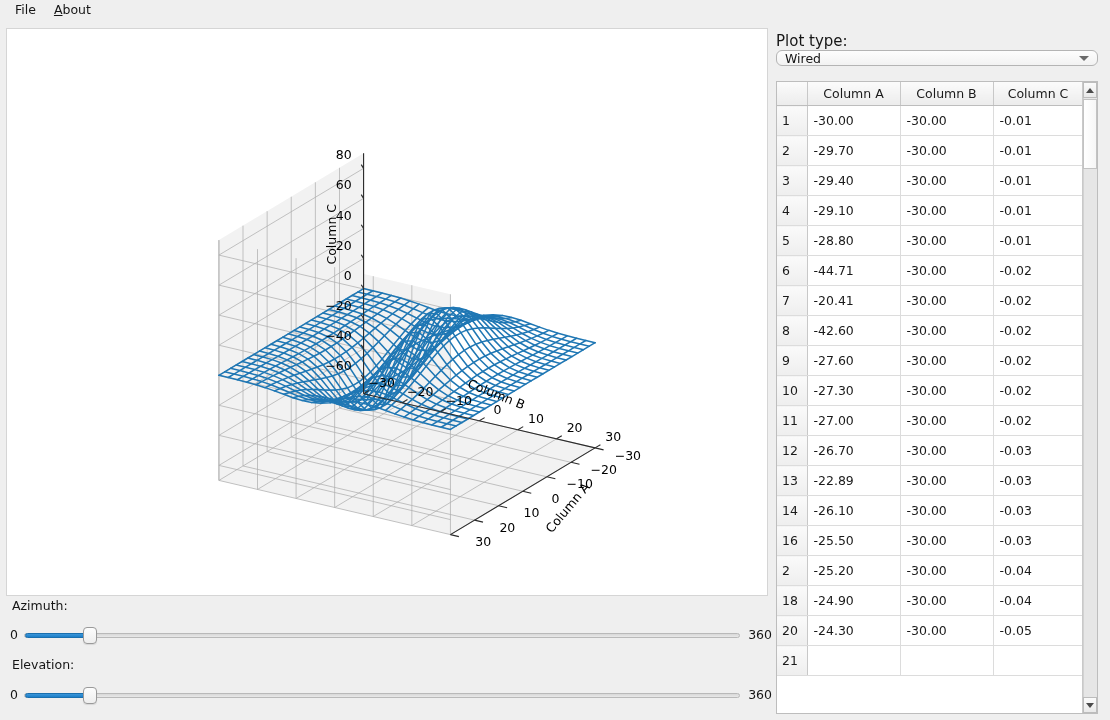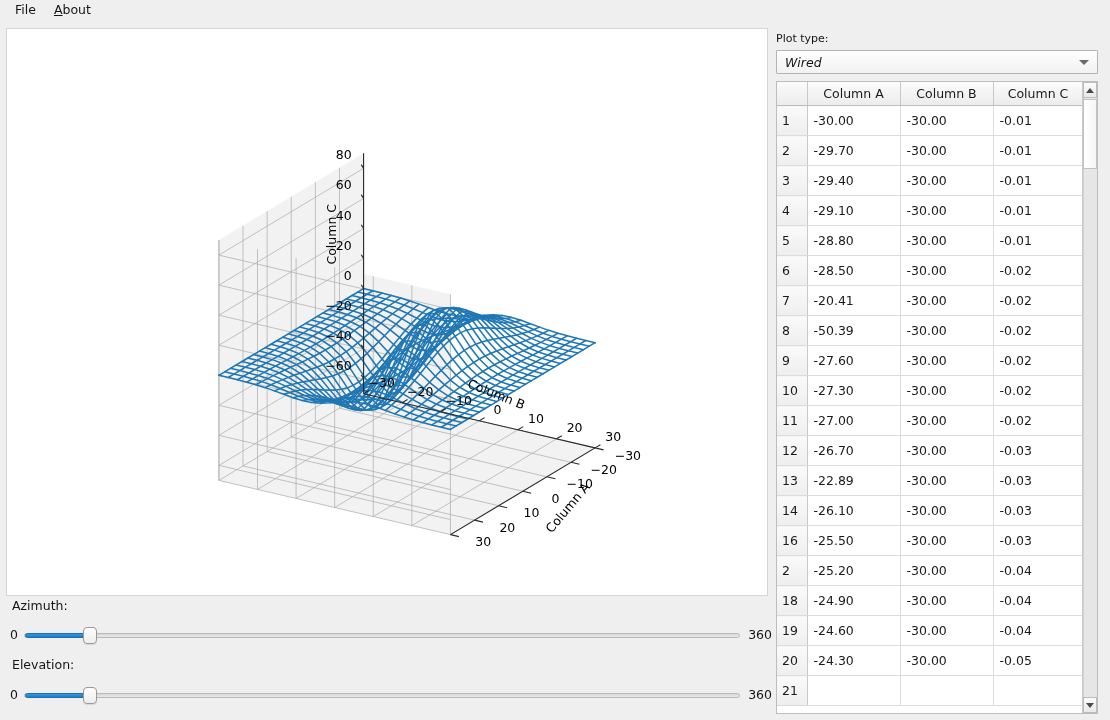--- a/index.html
+++ b/index.html
@@ -79,32 +79,31 @@
     cursor: pointer;
   }
 
   
   .right-panel {
     position: absolute; left: 776px; top: 28px;
     width: 328px; height: 686px;
   }
   .plot-type-label {
     position: absolute; left: 0; top: 4px;
-    font-size: 11px; color: #151515;
+    font-size: 15px; color: #151515;
   }
   .combo {
     position: absolute; left: 0; top: 22px;
-    width: 322px; height: 24px;
+    width: 322px; height: 16px;
     background: linear-gradient(#fdfdfd, #f2f2f2);
     border: 1px solid #b4b4b4;
-    border-radius: 1px;
+    border-radius: 6px;
     box-sizing: border-box;
     display: flex; align-items: center;
     cursor: pointer;
-    font-style: italic;
   }
   .combo-value {
     flex: 1; padding-left: 8px;
     font-size: 12.5px; color: #151515;
     white-space: nowrap; overflow: hidden;
   }
   .combo-arrow {
     width: 26px; display: flex; align-items: center; justify-content: center;
   }
   .combo-arrow i {
@@ -463,33 +462,33 @@
                 <td>-0.01</td>
               </tr>
               <tr>
                 <td class="rowhdr">5</td>
                 <td>-28.80</td>
                 <td>-30.00</td>
                 <td>-0.01</td>
               </tr>
               <tr>
                 <td class="rowhdr">6</td>
-                <td>-28.50</td>
+                <td>-44.71</td>
                 <td>-30.00</td>
                 <td>-0.02</td>
               </tr>
               <tr>
                 <td class="rowhdr">7</td>
                 <td>-20.41</td>
                 <td>-30.00</td>
                 <td>-0.02</td>
               </tr>
               <tr>
                 <td class="rowhdr">8</td>
-                <td>-50.39</td>
+                <td>-42.60</td>
                 <td>-30.00</td>
                 <td>-0.02</td>
               </tr>
               <tr>
                 <td class="rowhdr">9</td>
                 <td>-27.60</td>
                 <td>-30.00</td>
                 <td>-0.02</td>
               </tr>
               <tr>
@@ -530,26 +529,20 @@
               </tr>
               <tr>
                 <td class="rowhdr">2</td>
                 <td>-25.20</td>
                 <td>-30.00</td>
                 <td>-0.04</td>
               </tr>
               <tr>
                 <td class="rowhdr">18</td>
                 <td>-24.90</td>
-                <td>-30.00</td>
-                <td>-0.04</td>
-              </tr>
-              <tr>
-                <td class="rowhdr">19</td>
-                <td>-24.60</td>
                 <td>-30.00</td>
                 <td>-0.04</td>
               </tr>
               <tr>
                 <td class="rowhdr">20</td>
                 <td>-24.30</td>
                 <td>-30.00</td>
                 <td>-0.05</td>
               </tr>
               <tr>

